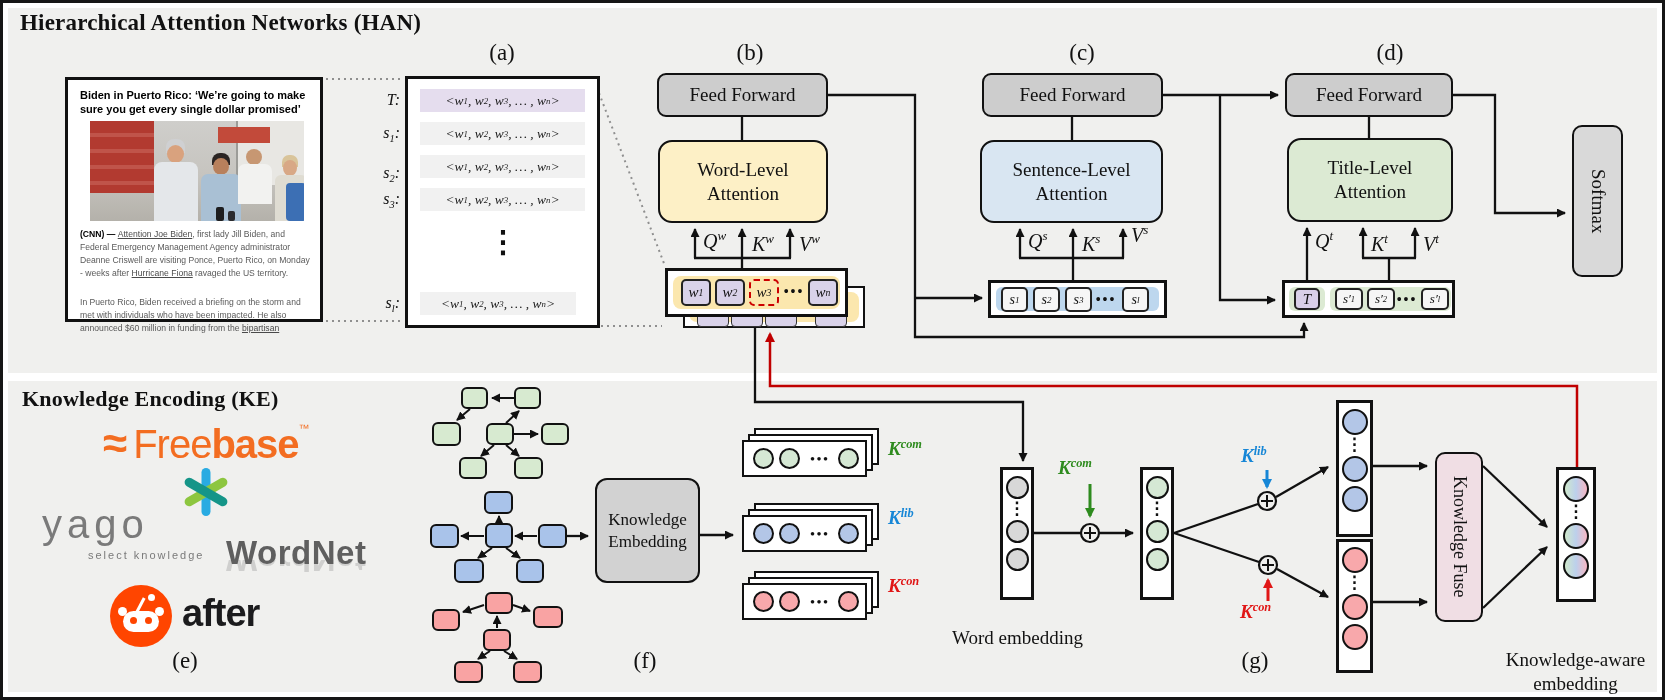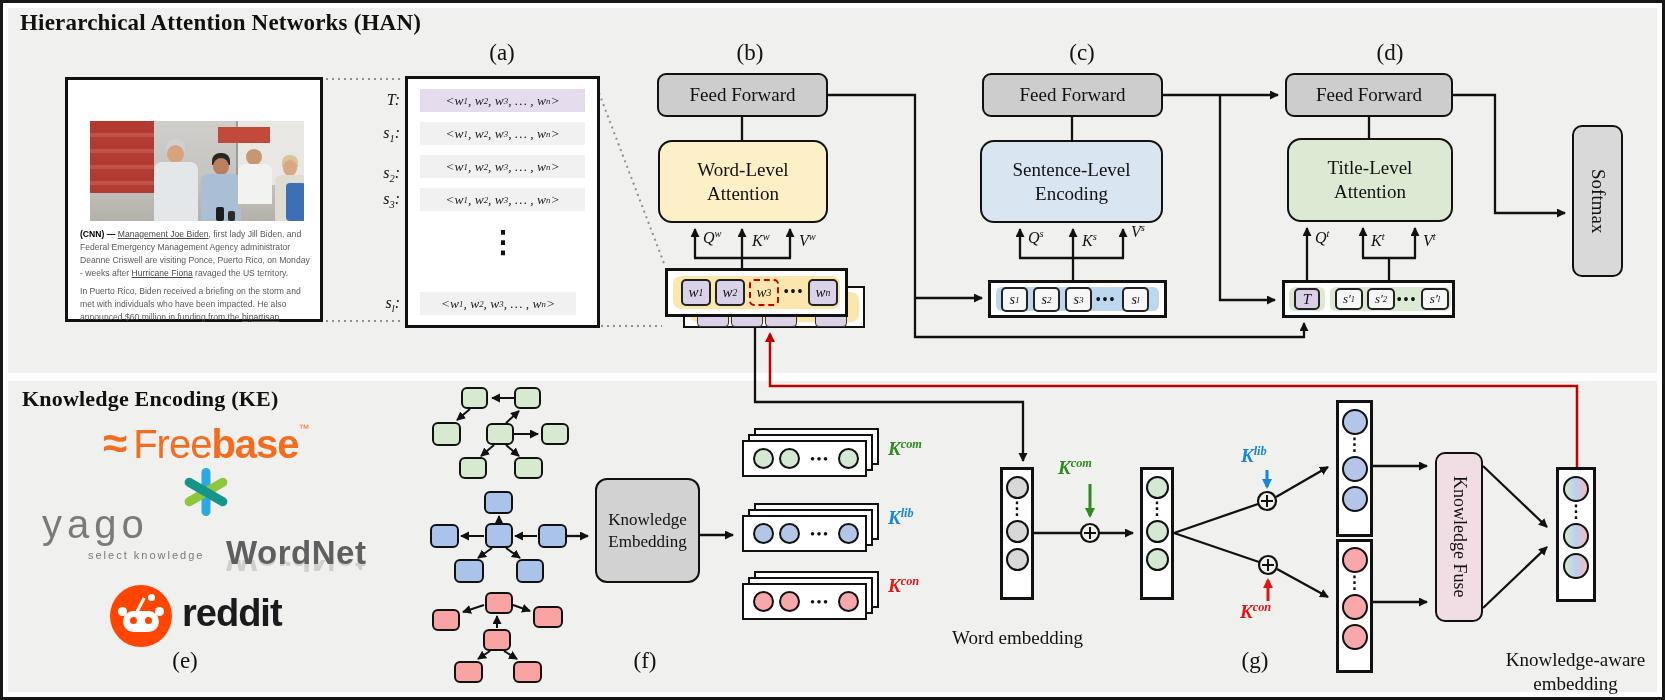--- a/index.html
+++ b/index.html
@@ -13,21 +13,21 @@
   .sec-title{font-weight:bold;font-size:23px;letter-spacing:.2px;}
   .sec-label{font-size:23px;text-align:center;width:60px;}
   .ffbox{background:#cdcdcd;border:2.5px solid #111;border-radius:9px;display:flex;
          align-items:center;justify-content:center;font-size:19px;box-sizing:border-box;}
   .attn{border:2.5px solid #111;border-radius:14px;display:flex;align-items:center;
         justify-content:center;text-align:center;font-size:19px;line-height:1.25;
         box-sizing:border-box;padding:0 18px;}
   .vbox{border:2.5px solid #111;border-radius:10px;display:flex;align-items:center;
         justify-content:center;box-sizing:border-box;writing-mode:vertical-rl;
         font-size:19px;}
-  .qkv{font-size:16px;font-style:italic;}
+  .qkv{font-size:20px;font-style:italic;}
   sup{font-size:65%;} sub{font-size:65%;}
   .whitebox{background:#fff;border:3px solid #111;box-sizing:border-box;}
   .tokrow-inner{position:absolute;border-radius:8px;}
   .tok{position:absolute;box-sizing:border-box;border:2px solid #222;border-radius:5px;
        font-size:15px;font-style:italic;display:flex;align-items:center;justify-content:center;
        background:#d9d2e9;}
   .hdots{position:absolute;font-size:14px;font-weight:bold;letter-spacing:2px;text-align:center;}
   .seqrow{position:absolute;display:flex;align-items:center;justify-content:center;
           font-size:13.5px;font-style:italic;color:#1a1a1a;}
   .seqlabel{position:absolute;width:32px;text-align:right;font-size:16px;font-style:italic;}
@@ -222,42 +222,43 @@
 </svg>
 
 <div class="abs sec-title serif" style="left:20px;top:10px">Hierarchical Attention Networks (HAN)</div>
 
 <div class="abs sec-label serif" style="left:472px;top:40px">(a)</div>
 <div class="abs sec-label serif" style="left:720px;top:40px">(b)</div>
 <div class="abs sec-label serif" style="left:1052px;top:40px">(c)</div>
 <div class="abs sec-label serif" style="left:1360px;top:40px">(d)</div>
 
 <div class="abs article sans" style="left:65px;top:77px;width:258px;height:245px">
+  <div class="abs art-h" style="left:12px;top:8px;width:234px">Biden in Puerto Rico: ‘We’re going to make sure you get every single dollar promised’</div>
   <div class="abs photo" style="left:22px;top:41px;width:214px;height:100px">
     <div class="ph" style="left:0;top:0;width:64px;height:72px;background:repeating-linear-gradient(180deg,#b23a30 0 12px,#c0544a 12px 16px)"></div>
     <div class="ph" style="right:0;top:0;width:66px;height:64px;background:#e8e7e3;border-left:2px solid #9c9c98"></div>
     <div class="ph" style="left:128px;top:6px;width:52px;height:16px;background:#c24a3a"></div>
     <div class="ph" style="left:76px;top:18px;width:19px;height:14px;background:#cfd0d2;border-radius:8px 8px 0 0"></div>
     <div class="ph" style="left:77px;top:24px;width:17px;height:18px;background:#d9a27e;border-radius:50%"></div>
     <div class="ph" style="left:64px;top:41px;width:44px;height:59px;background:#e4e7ea;border-radius:8px 8px 0 0"></div>
     <div class="ph" style="left:122px;top:32px;width:18px;height:12px;background:#2a2423;border-radius:8px 8px 0 0"></div>
     <div class="ph" style="left:123px;top:37px;width:16px;height:17px;background:#b8805c;border-radius:50%"></div>
     <div class="ph" style="left:111px;top:53px;width:40px;height:47px;background:#a9c0d4;border-radius:7px 7px 0 0"></div>
     <div class="ph" style="left:156px;top:28px;width:16px;height:16px;background:#c79772;border-radius:50%"></div>
     <div class="ph" style="left:148px;top:43px;width:34px;height:40px;background:#f2f2f0;border-radius:7px 7px 0 0"></div>
     <div class="ph" style="left:192px;top:34px;width:16px;height:12px;background:#d9c49a;border-radius:7px 7px 0 0"></div>
     <div class="ph" style="left:193px;top:39px;width:14px;height:16px;background:#d8a886;border-radius:50%"></div>
     <div class="ph" style="left:185px;top:54px;width:32px;height:46px;background:#dfdcd2;border-radius:6px 6px 0 0"></div>
     <div class="ph" style="left:196px;top:62px;width:20px;height:38px;background:#3c6fb4;border-radius:4px"></div>
     <div class="ph" style="left:126px;top:86px;width:8px;height:14px;background:#1d1d1f;border-radius:2px"></div>
     <div class="ph" style="left:138px;top:90px;width:7px;height:10px;background:#2b2b2e;border-radius:2px"></div>
   </div>
-  <div class="abs art-p" style="left:12px;top:148px;width:234px"><b style="color:#000">(CNN) — </b><span class="art-link">Management Joe Biden</span><span>, first lady Jill Biden, and Federal Emergency Management Agency administrator Deanne Criswell are visiting Ponce, Puerto Rico, on Monday - weeks after </span><span class="art-link">Hurricane Fiona</span><span> ravaged the US territory.</span>
-  </div>
-  <div class="abs art-p" style="left:12px;top:205px;width:234px"><span>In Puerto Rico, Biden received a briefing on the storm and met with individuals who have been impacted. He also announced $60 million in funding from the </span><span class="art-link">bipartisan</span>
+  <div class="abs art-p" style="left:12px;top:148px;width:234px"><b style="color:#000">(CNN) — </b><span class="art-link">Attention Joe Biden</span><span>, first lady Jill Biden, and Federal Emergency Management Agency administrator Deanne Criswell are visiting Ponce, Puerto Rico, on Monday - weeks after </span><span class="art-link">Hurricane Fiona</span><span> ravaged the US territory.</span>
+  </div>
+  <div class="abs art-p" style="left:12px;top:216px;width:234px"><span>In Puerto Rico, Biden received a briefing on the storm and met with individuals who have been impacted. He also announced $60 million in funding from the </span><span class="art-link">bipartisan</span>
   </div>
 </div>
 
 <div class="abs seqlabel serif" style="left:368px;top:91px">T:</div>
 <div class="abs seqlabel serif" style="left:368px;top:124px">s<sub>1</sub>:</div>
 <div class="abs seqlabel serif" style="left:368px;top:164px">s<sub>2</sub>:</div>
 <div class="abs seqlabel serif" style="left:368px;top:190px">s<sub>3</sub>:</div>
 <div class="abs seqlabel serif" style="left:368px;top:294px">s<sub>l</sub>:</div>
 
 <div class="abs whitebox" style="left:405px;top:76px;width:195px;height:252px">
@@ -285,21 +286,21 @@
 <div class="abs whitebox" style="left:665px;top:268px;width:183px;height:49px">
   <div class="tokrow-inner" style="left:5px;top:5px;width:167px;height:33px;background:#fbe7ae"></div>
   <div class="tok" style="left:13px;top:8px;width:30px;height:27px">w<sub>1</sub></div>
   <div class="tok" style="left:47px;top:8px;width:30px;height:27px">w<sub>2</sub></div>
   <div class="tok" style="left:81px;top:8px;width:30px;height:27px;background:transparent;border:2px dashed #cc0000">w<sub>3</sub></div>
   <div class="hdots" style="left:113px;top:13px;width:26px">•••</div>
   <div class="tok" style="left:140px;top:8px;width:30px;height:27px">w<sub>n</sub></div>
 </div>
 
 <div class="abs ffbox serif" style="left:982px;top:73px;width:181px;height:44px">Feed Forward</div>
-<div class="abs attn serif" style="left:980px;top:140px;width:183px;height:83px;background:#d9e6f2">Sentence-Level Encoding</div>
+<div class="abs attn serif" style="left:980px;top:140px;width:183px;height:83px;background:#d9e6f2">Sentence-Level Attention</div>
 <div class="abs qkv serif" style="left:1028px;top:228px">Q<sup>s</sup></div>
 <div class="abs qkv serif" style="left:1082px;top:231px">K<sup>s</sup></div>
 <div class="abs qkv serif" style="left:1131px;top:222px">V<sup>s</sup></div>
 
 <div class="abs whitebox" style="left:988px;top:280px;width:179px;height:38px">
   <div class="tokrow-inner" style="left:5px;top:4px;width:163px;height:24px;background:#bdd7ee;border-radius:6px"></div>
   <div class="tok" style="left:10px;top:4px;width:27px;height:25px;background:#f6f6f6;font-size:14px">s<sub>1</sub></div>
   <div class="tok" style="left:42px;top:4px;width:27px;height:25px;background:#f6f6f6;font-size:14px">s<sub>2</sub></div>
   <div class="tok" style="left:74px;top:4px;width:27px;height:25px;background:#f6f6f6;font-size:14px">s<sub>3</sub></div>
   <div class="hdots" style="left:102px;top:9px;width:26px">•••</div>
@@ -342,21 +343,21 @@
 <div class="rcircle" style="left:110px;top:585px">
   <div class="rant"></div>
     <div class="rantdot"></div>
   <div class="rear" style="left:8px"></div>
     <div class="rear" style="right:8px"></div>
   <div class="rhead">
       <div class="reye" style="left:7px"></div>
       <div class="reye" style="right:7px"></div>
     </div>
 </div>
-<div class="abs sans reddit-text" style="left:182px;top:592px">reddit</div>
+<div class="abs sans reddit-text" style="left:182px;top:592px">after</div>
 
 <div class="abs attn serif" style="left:595px;top:478px;width:105px;height:105px;background:#d2d2d2;border-radius:12px;font-size:17px;padding:0 6px">Knowledge Embedding</div>
 
 <div class="kstack" style="left:742px;top:440px;width:125px;height:37px">
   <div class="klayer" style="transform:translate(12px,-12px)"></div>
   <div class="klayer" style="transform:translate(6px,-6px)"></div>
   <div class="kfront">
     <div class="ccirc" style="background:#d5e8d4"></div>
       <div class="ccirc" style="background:#d5e8d4"></div>
     <div class="cdots serif">•••</div>

